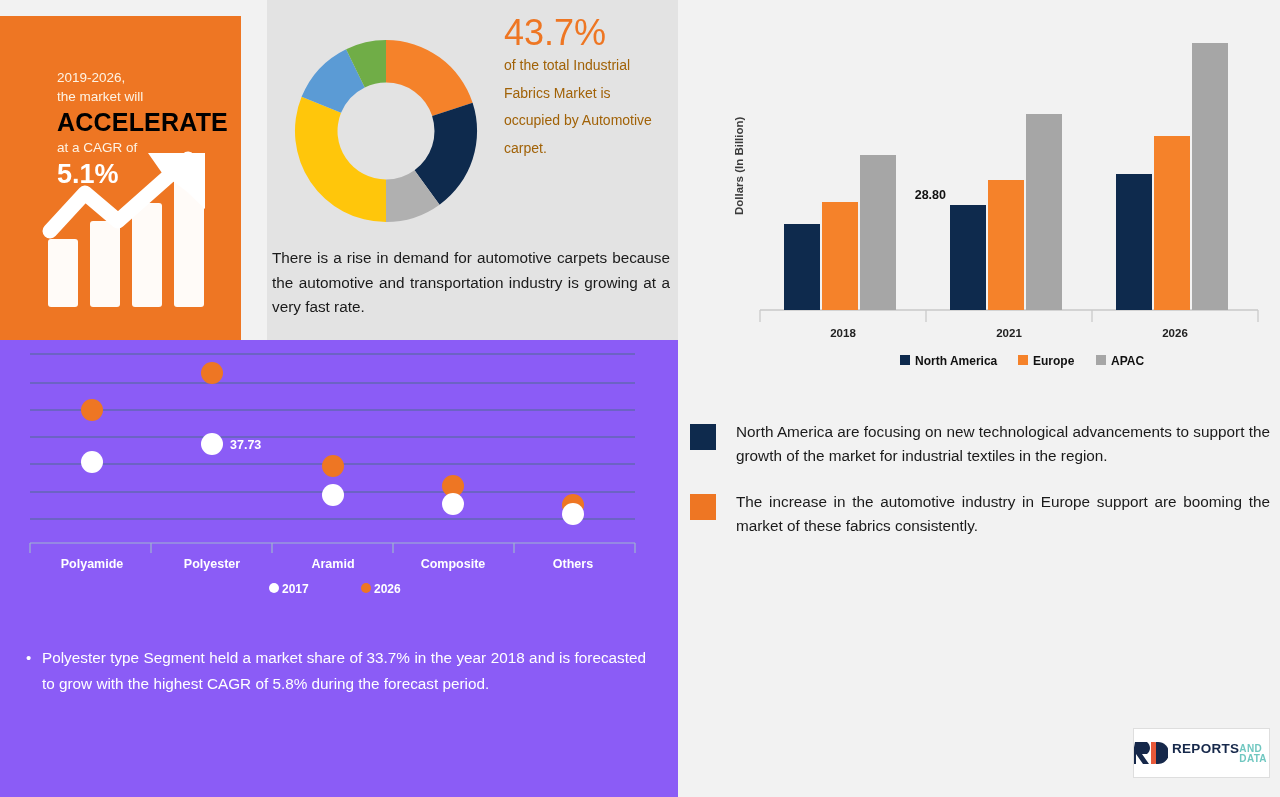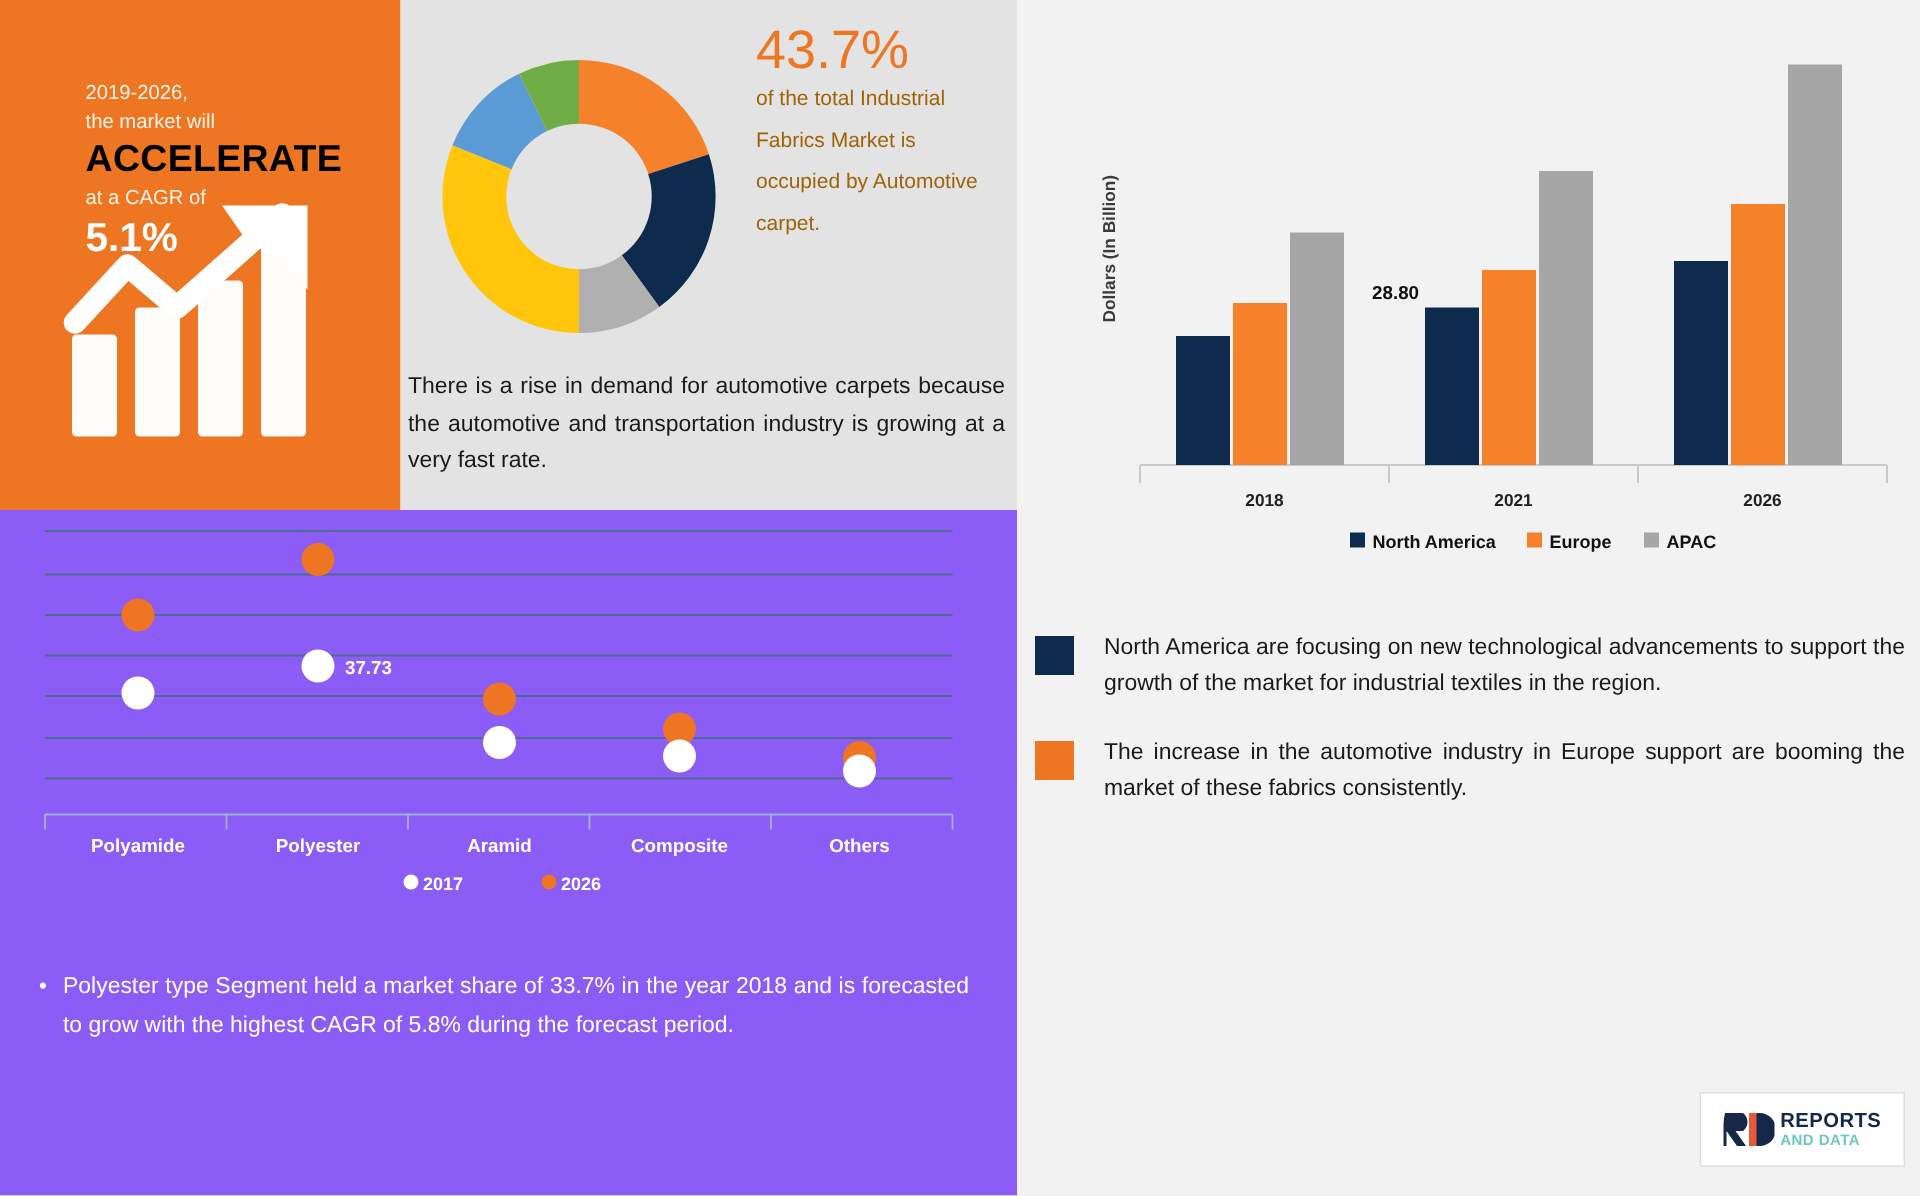--- a/index.html
+++ b/index.html
@@ -6,21 +6,21 @@
   body{
     width:1280px;height:797px;
     font-family:"Liberation Sans", sans-serif;
     background:#f2f2f2;
     overflow:hidden;
   }
   #root{position:relative;width:1280px;height:797px;}
 
   
   .panel-accelerate{
-    position:absolute;left:0;top:0;width:267px;height:340px;
+    position:absolute;left:0;top:16px;width:241px;height:340px;
     background:#ee7623;
   }
   .acc-text{position:absolute;left:57px;top:52px;width:200px;color:#ffffff;}
   .acc-line1{font-size:13.5px;line-height:19px;color:#fdf3e4;}
   .acc-big{font-size:25px;font-weight:bold;letter-spacing:.2px;line-height:32px;color:#000000;}
   .acc-line3{font-size:13.5px;line-height:20px;color:#fdf3e4;}
   .acc-pct{font-size:27px;font-weight:bold;line-height:32px;color:#ffffff;}
   .growth-svg{position:absolute;left:40px;top:135px;}
 
   
@@ -65,21 +65,21 @@
   .note-text{
     flex:1;font-size:15.3px;line-height:24px;color:#1a1a1a;text-align:justify;
   }
   .logo-box{
     position:absolute;left:455px;top:728px;width:135px;height:48px;
     background:#ffffff;border:1px solid #dedede;
     display:flex;align-items:center;justify-content:center;
   }
   .logo-inner{display:flex;align-items:center;}
   .logo-mark{position:relative;width:34px;height:26px;margin-right:4px;}
-  .logo-words{display:flex;flex-direction:column;line-height:1;}
+  .logo-words{display:flex;flex-direction:row;line-height:1;}
   .logo-top{font-size:13.5px;font-weight:bold;color:#16284a;letter-spacing:.3px;}
   .logo-bot{font-size:10px;font-weight:bold;color:#6fc7c0;letter-spacing:.3px;margin-top:2px;}
 
   svg text{font-family:"Liberation Sans", sans-serif;}
 </style>
 </head>
 <body>
 
 <div id="root">
 

